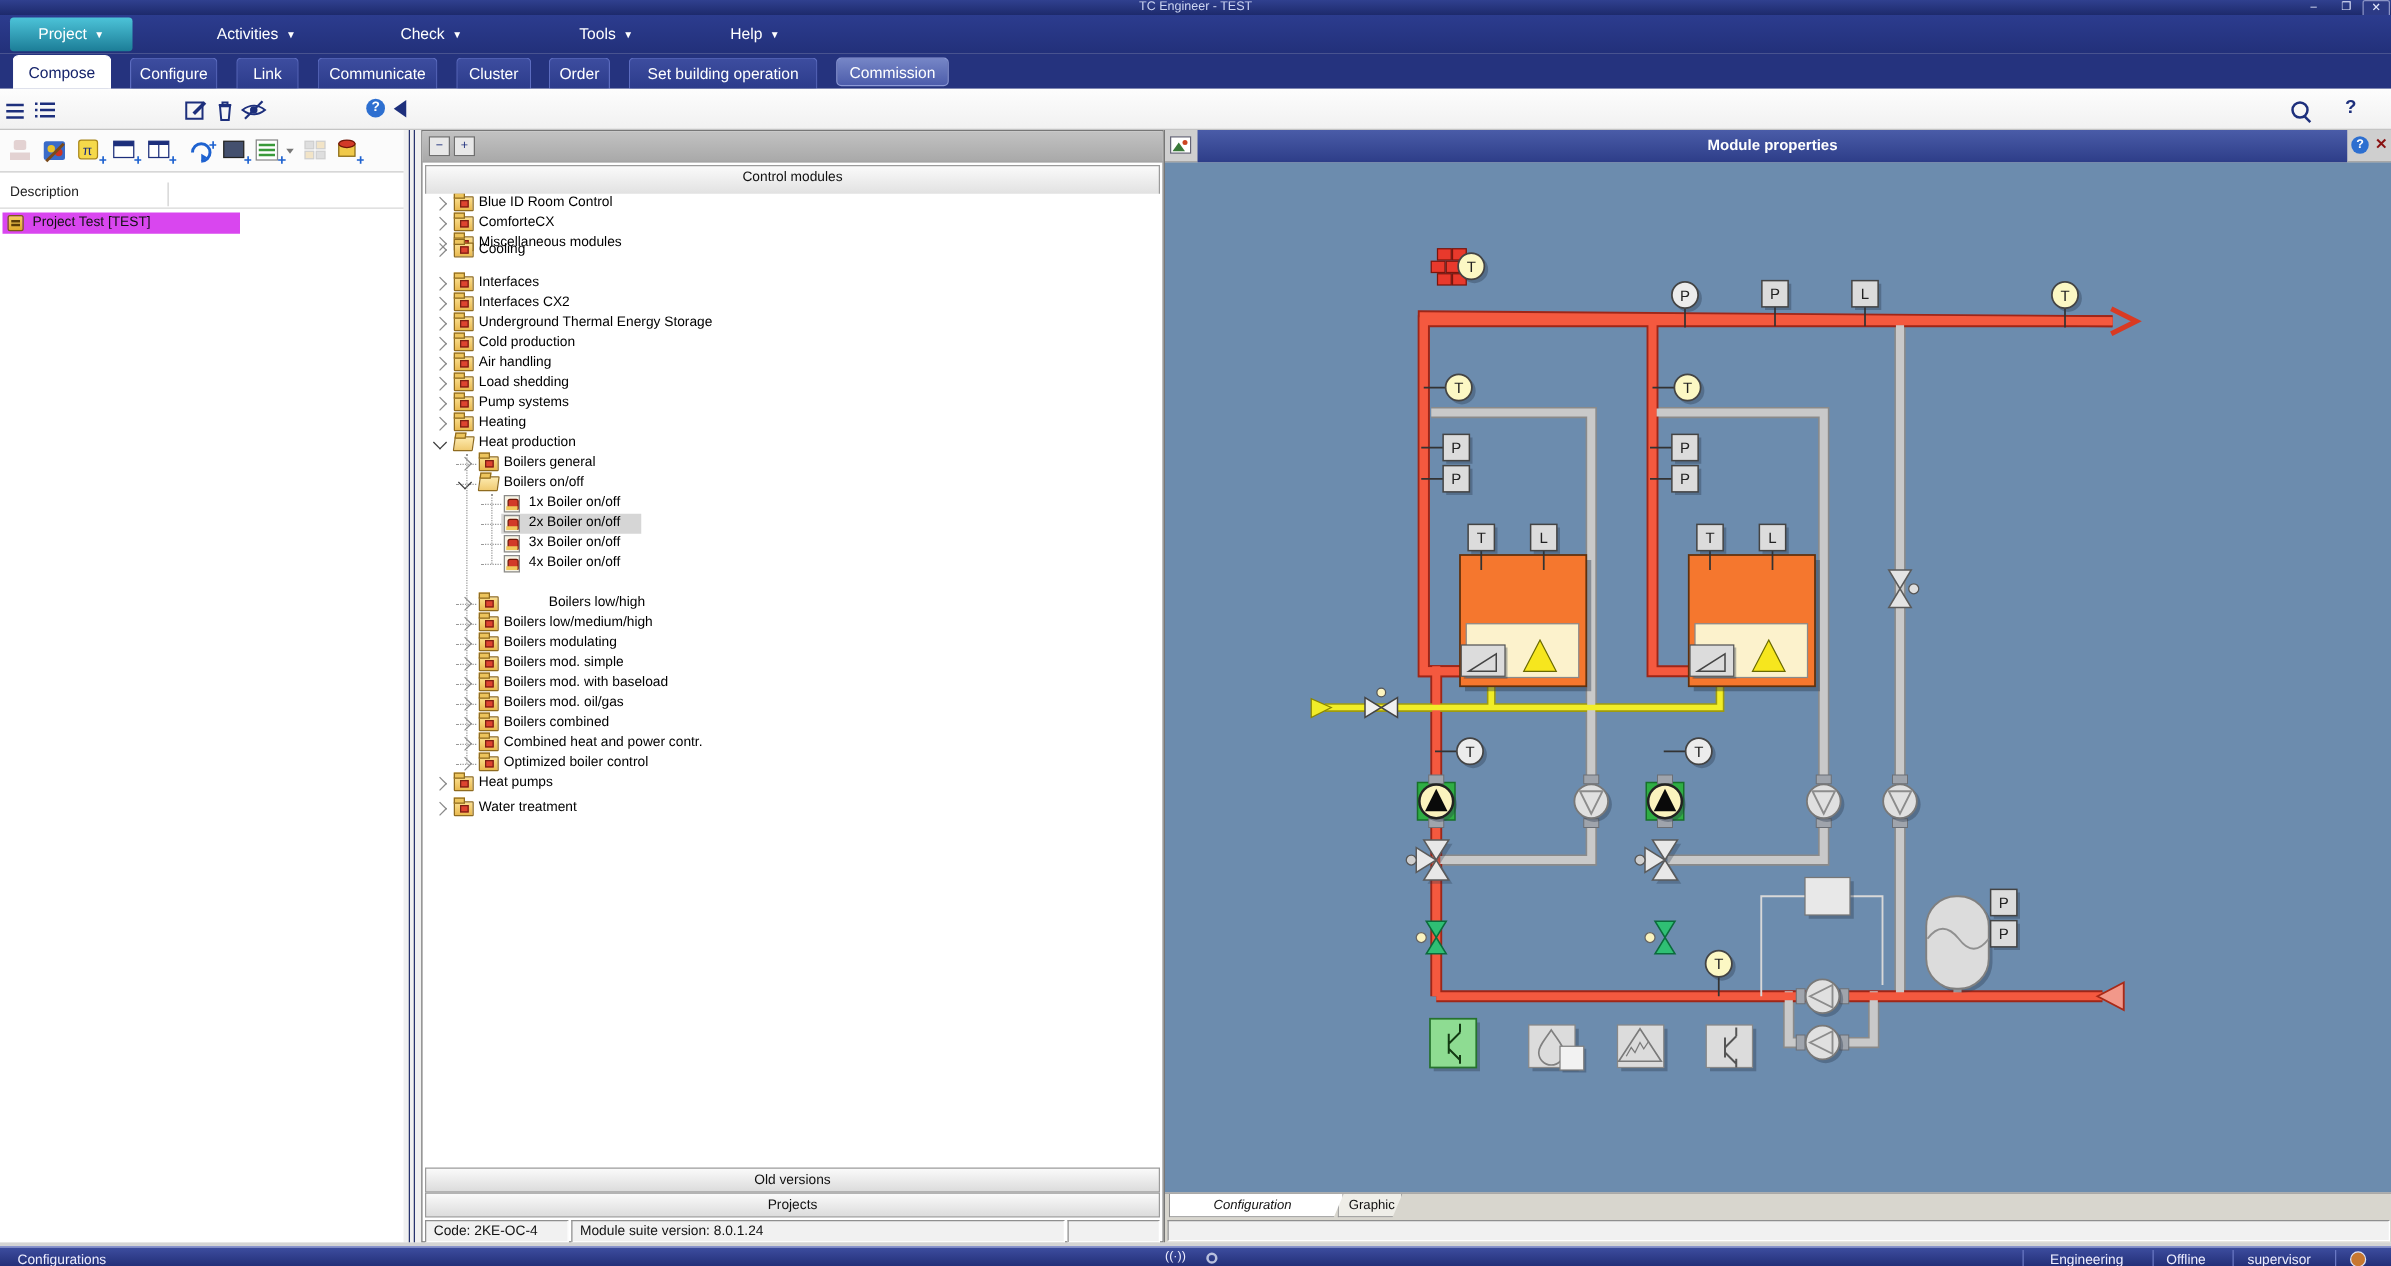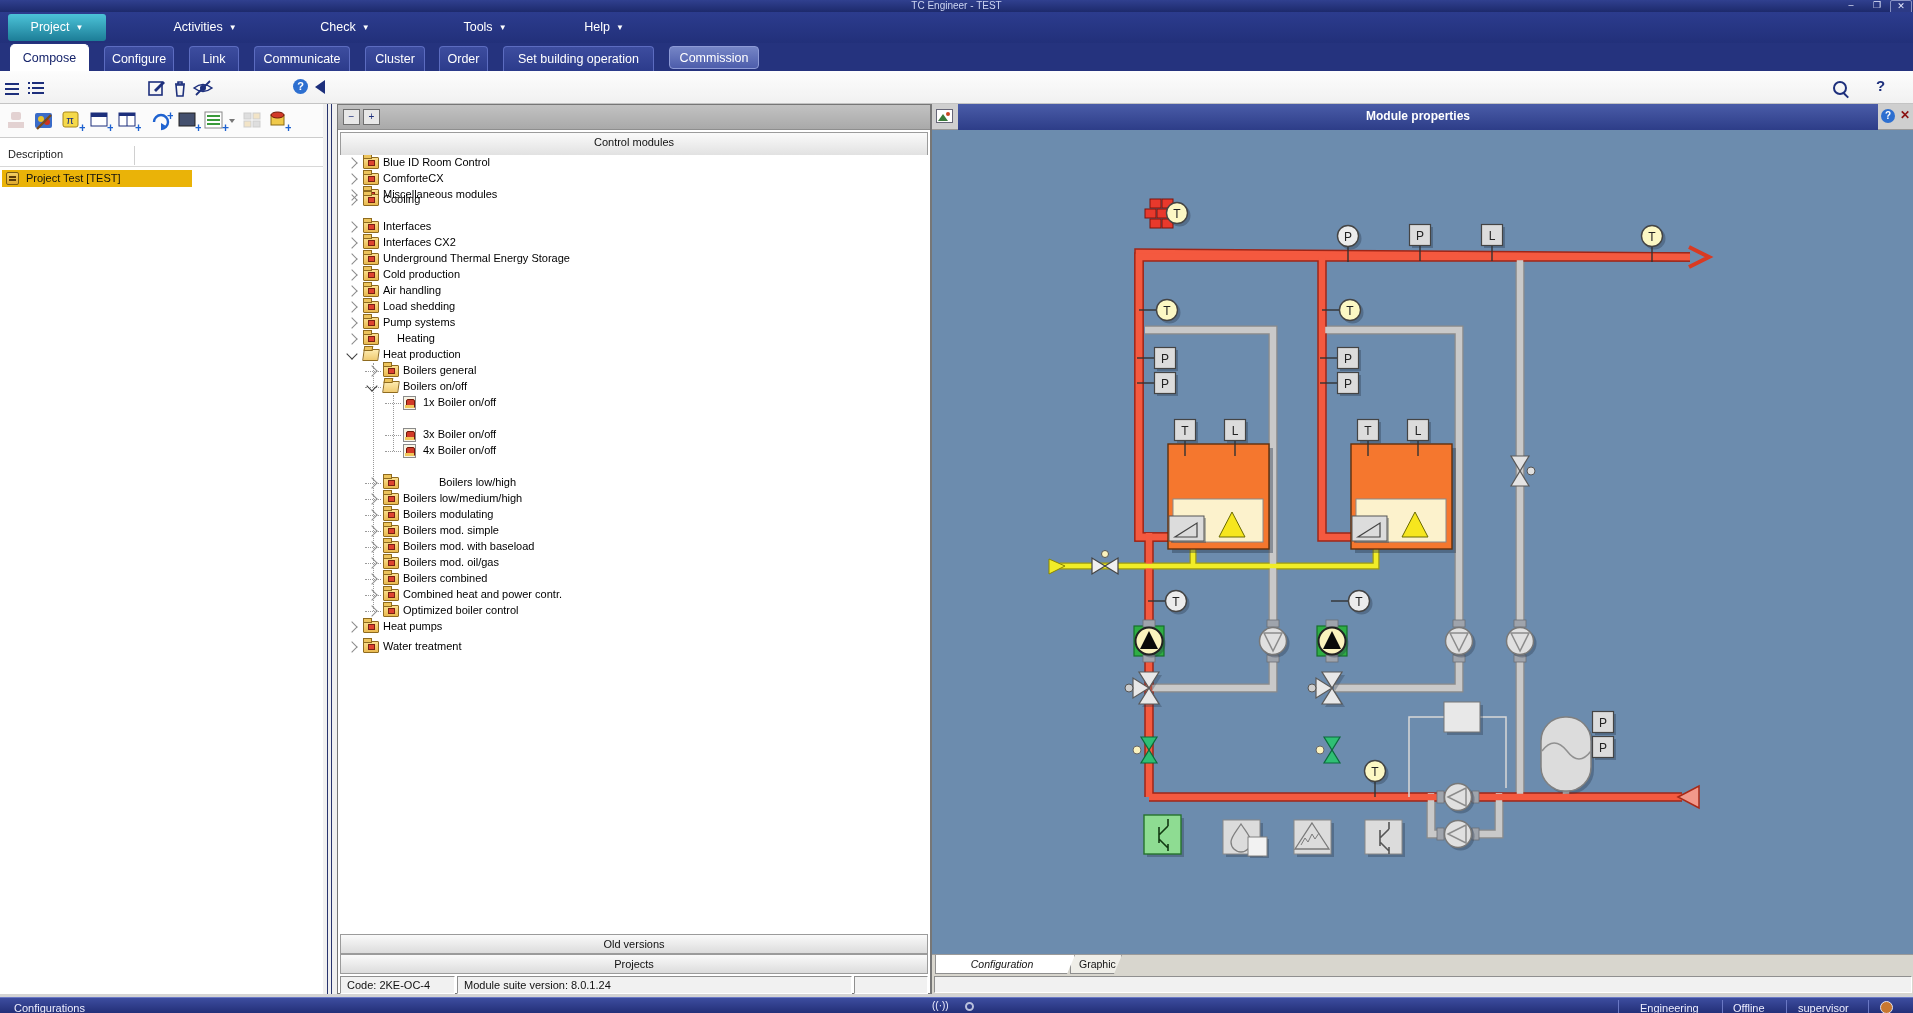--- a/index.html
+++ b/index.html
@@ -27,21 +27,21 @@
   
   #toolbar1{left:0;top:71px;width:1913px;height:33px;background:linear-gradient(#fdfdfd,#f1f1f1);border-bottom:1px solid #c4c4c4;box-sizing:border-box;}
   .tbicon{top:7px;width:20px;height:20px;}
   
   #left-panel{left:0;top:104px;width:323px;height:890px;background:#fff;}
   #toolbar2{left:0;top:0;width:323px;height:34px;background:#fbfbfb;border-bottom:1px solid #cccccc;box-sizing:border-box;}
   .pticon{top:4px;width:25px;height:26px;}
   #desc-header{left:0;top:40px;width:323px;height:23px;border-bottom:1px solid #d8d8d8;box-sizing:border-box;}
   #desc-header span{position:absolute;left:8px;top:4px;font-size:11px;color:#222;}
   #desc-div{left:134px;top:2px;width:1px;height:19px;background:#d0d0d0;}
-  #root-row{left:2px;top:66px;width:190px;height:17px;background:#eab308;}
+  #root-row{left:2px;top:66px;width:190px;height:17px;background:#d946ef;}
   #root-row .lbl{position:absolute;left:24px;top:2px;font-size:11px;color:#111;}
   #bank-icon{position:absolute;left:4px;top:2px;width:13px;height:13px;background:linear-gradient(#f3cf62,#dfa92e);
      border:1px solid #7a5c12;border-radius:2px;box-sizing:border-box;}
   #bank-icon:before{content:"";position:absolute;left:2px;top:3px;width:7px;height:2px;background:#5a3c08;box-shadow:0 3px 0 #5a3c08;}
   
   #splitter{left:323px;top:104px;width:14px;height:890px;background:#f0f0f0;}
   #splitter i{position:absolute;top:0;width:1px;height:890px;background:#28346e;}
   
   #middle-panel{left:337px;top:104px;width:594px;height:890px;background:#fff;border:1px solid #777;box-sizing:border-box;}
   #minibar{left:0;top:0;width:592px;height:25px;background:linear-gradient(#c2c2c2,#a9a9a9);border-bottom:1px solid #8e8e8e;box-sizing:border-box;}
@@ -326,21 +326,21 @@
           <span class="folder" style="left:23px;">
             <span class="red"></span>
           </span>
           <span class="lbl" style="left:43px;">Pump systems</span>
         </div>
         <div class="trow" style="top: 176px;">
           <span class="chev closed" style="left:8px;"></span>
           <span class="folder" style="left:23px;">
             <span class="red"></span>
           </span>
-          <span class="lbl" style="left:57px;">Heating</span>
+          <span class="lbl" style="left:43px;">Heating</span>
         </div>
         <div class="trow" style="top: 192px;">
           <span class="chev open" style="left:8px;"></span>
           <span class="folder open" style="left:23px;"></span>
           <span class="lbl" style="left:43px;">Heat production</span>
         </div>
         <div class="trow" style="top: 208px;">
           <span class="stub" style="left:25px;width:16px;"></span>
           <span class="chev closed" style="left:28px;"></span>
           <span class="folder" style="left:43px;">
@@ -351,20 +351,26 @@
         <div class="trow" style="top: 224px;">
           <span class="stub" style="left:25px;width:16px;"></span>
           <span class="chev open" style="left:28px;"></span>
           <span class="folder open" style="left:43px;"></span>
           <span class="lbl" style="left:63px;">Boilers on/off</span>
         </div>
         <div class="trow" style="top: 240px;">
           <span class="stub" style="left:45px;width:16px;"></span>
           <span class="leafic" style="left:63px;"></span>
           <span class="lbl" style="left:83px;">1x Boiler on/off</span>
+        </div>
+        <div class="trow" style="top: 256px;">
+          <span class="sel" style="left:61px;width:112px;"></span>
+          <span class="stub" style="left:45px;width:16px;"></span>
+          <span class="leafic" style="left:63px;"></span>
+          <span class="lbl" style="left:83px;">2x Boiler on/off</span>
         </div>
         <div class="trow" style="top: 272px;">
           <span class="stub" style="left:45px;width:16px;"></span>
           <span class="leafic" style="left:63px;"></span>
           <span class="lbl" style="left:83px;">3x Boiler on/off</span>
         </div>
         <div class="trow" style="top: 288px;">
           <span class="stub" style="left:45px;width:16px;"></span>
           <span class="leafic" style="left:63px;"></span>
           <span class="lbl" style="left:83px;">4x Boiler on/off</span>

